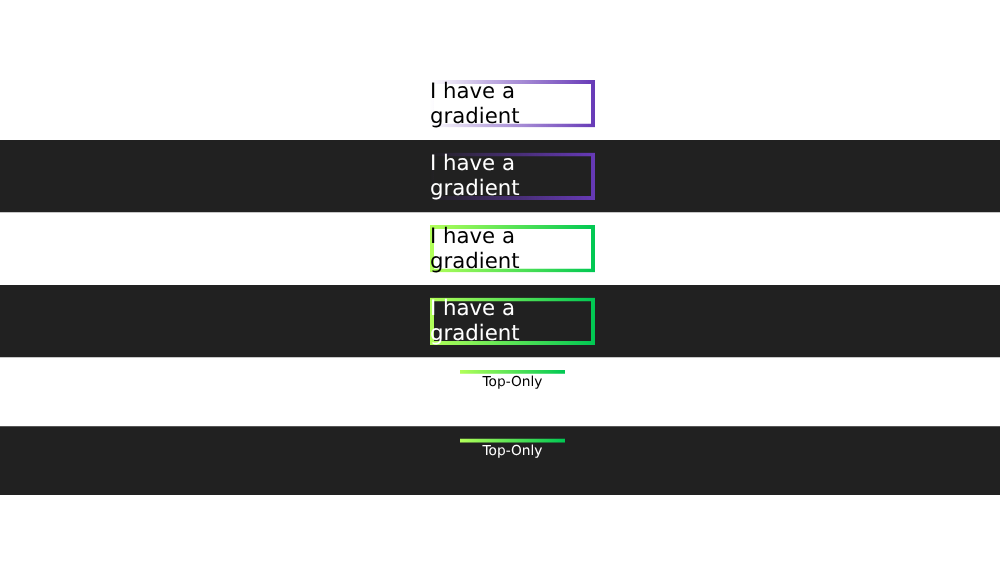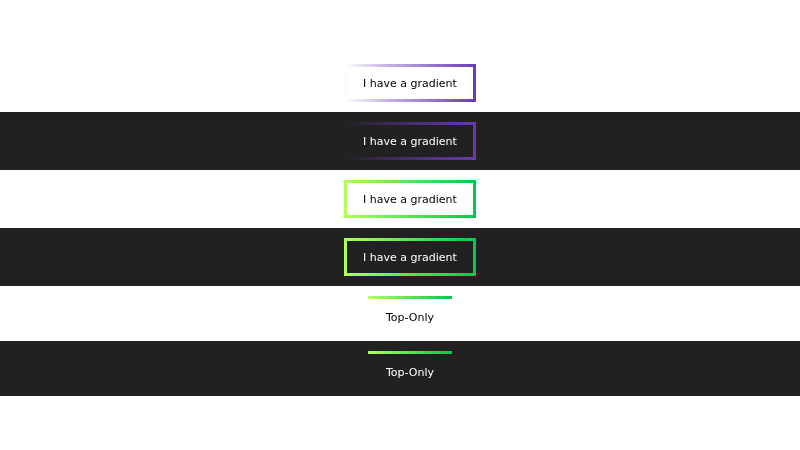--- a/index.html
+++ b/index.html
@@ -7,41 +7,41 @@
       width: 800px; height: 450px; background: #ffffff; position: relative; overflow: hidden;
       font-family: "DejaVu Sans", sans-serif;
     }
     .band { position: absolute; left: 0; width: 800px; }
     .band.dark { background: #212121; }
     .band.light { background: #ffffff; }
     .gbox {
       position: absolute; left: 344px; width: 132px; height: 38px;
       box-sizing: border-box;
       display: flex; align-items: center; justify-content: center;
-      font-size: 11px;
+      font-size: 17px;
     }
     .gbox .label { position: relative; z-index: 2; }
     .gbox::before {
       content: ""; position: absolute; inset: 0; padding: 3px;
       -webkit-mask: linear-gradient(#000 0 0) content-box, linear-gradient(#000 0 0);
       -webkit-mask-composite: xor;
       mask: linear-gradient(#000 0 0) content-box exclude, linear-gradient(#000 0 0);
     }
     .gbox.purple::before { background: linear-gradient(to right, rgba(103,58,183,0) 0%, rgba(103,58,183,0.4) 35%, #673ab7 100%); }
     .gbox.green::before { background: linear-gradient(to right, #b2ff59 0%, #00c853 100%); }
     .light-text { color: #000000; }
     .dark-text { color: #ffffff; }
     .toponly {
       position: absolute; left: 368px; width: 84px; text-align: center; font-size: 11px;
     }
     .toponly .line {
       height: 3px; width: 84px;
       background: linear-gradient(to right, #b2ff59 0%, #00c853 100%);
     }
-    .toponly .label { display: block; margin-top: 12px; }
+    .toponly .label { display: block; }
   </style>
 </head>
 <body>
 
 <div class="band light" style="top:0;height:112px;"></div>
 <div class="band dark" style="top:112px;height:58px;"></div>
 <div class="band light" style="top:170px;height:58px;"></div>
 <div class="band dark" style="top:228px;height:58px;"></div>
 <div class="band light" style="top:286px;height:55px;"></div>
 <div class="band dark" style="top:341px;height:55px;"></div>

